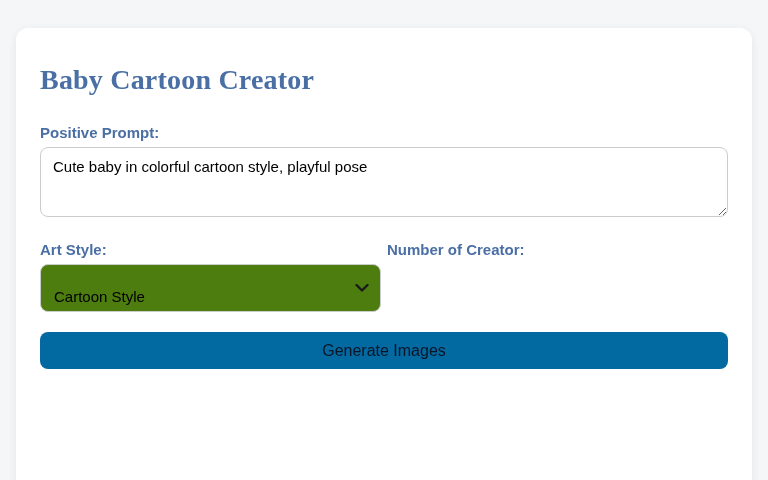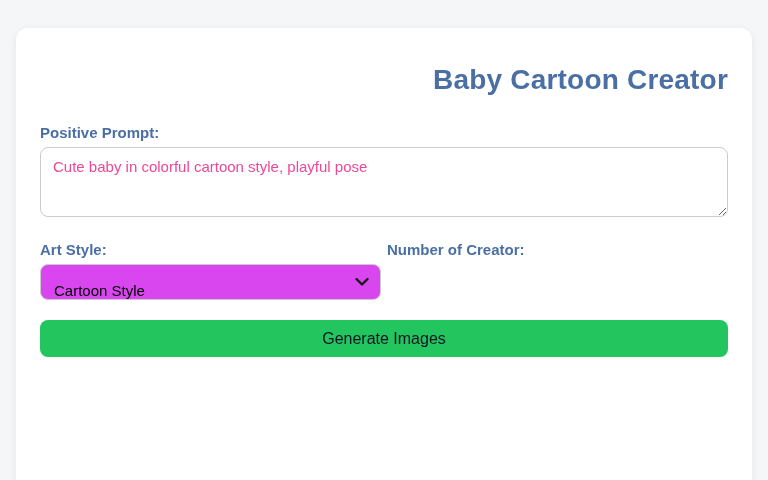--- a/index.html
+++ b/index.html
@@ -11,63 +11,64 @@
   }
   .card {
     margin: 28px 16px 0 16px;
     background: #ffffff;
     border-radius: 12px;
     padding: 24px 24px 40px 24px;
     box-shadow: 0 2px 10px rgba(0,0,0,0.07);
     min-height: 470px;
   }
   .page-title {
-    text-align: right;
+    text-align: left;
     color: #4a6fa5;
     font-size: 28px;
     font-weight: bold;
     margin: 12px 0 28px 0;
     letter-spacing: 0.2px;
+    font-family: Liberation Serif, serif;
   }
   .field-label {
     display: block;
     color: #4a6fa5;
     font-size: 15px;
     font-weight: bold;
     margin-bottom: 6px;
     margin-top: 8px;
   }
   textarea.prompt-input {
     width: 100%;
     height: 70px;
     border: 1px solid #cccccc;
     border-radius: 8px;
     padding: 10px 12px;
     font-family: "Liberation Sans", sans-serif;
     font-size: 15px;
-    color: #ec4899;
+    color: #000000;
     resize: both;
     outline: none;
     display: block;
   }
   textarea.prompt-input::placeholder { color: #9a9a9f; }
   .field-group { margin-bottom: 16px; }
   .controls-row {
     display: grid;
     grid-template-columns: 1fr 1fr;
     gap: 6px;
     margin-bottom: 20px;
   }
   .select-wrap { position: relative; }
   select.dropdown {
     width: 100%;
-    height: 36px;
+    height: 48px;
     border: 1px solid #cccccc;
     border-radius: 8px;
-    background: #d946ef;
+    background: #4d7c0f;
     font-family: "Liberation Sans", sans-serif;
     font-size: 15px;
     color: #000000;
     padding: 16px 34px 0 13px;
     appearance: none;
     -webkit-appearance: none;
     outline: none;
   }
   .chevron {
     position: absolute;
@@ -76,21 +77,21 @@
     transform: translateY(-50%);
     pointer-events: none;
     line-height: 0;
   }
   .generate-btn {
     display: block;
     width: 100%;
     height: 37px;
     border: none;
     border-radius: 8px;
-    background: #22c55e;
+    background: #0369a1;
     color: #0b1526;
     font-family: "Liberation Sans", sans-serif;
     font-size: 16px;
     cursor: pointer;
   }
 </style>
 </head>
 <body>
 
 <div class="card">

